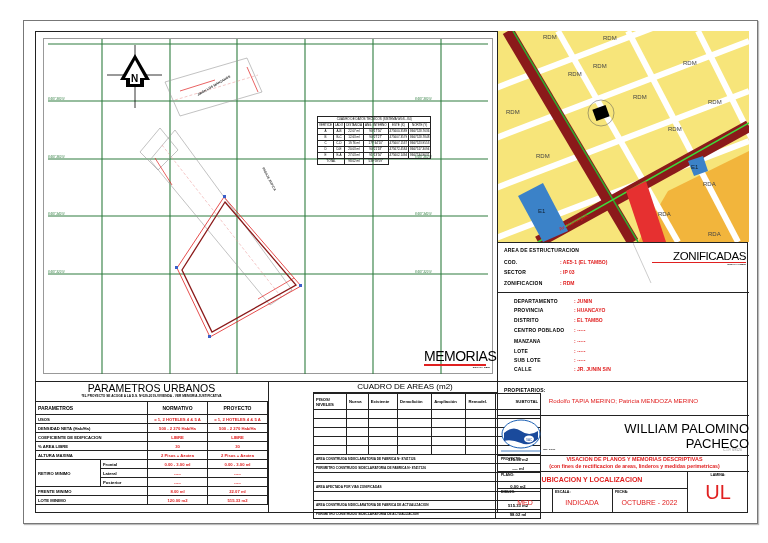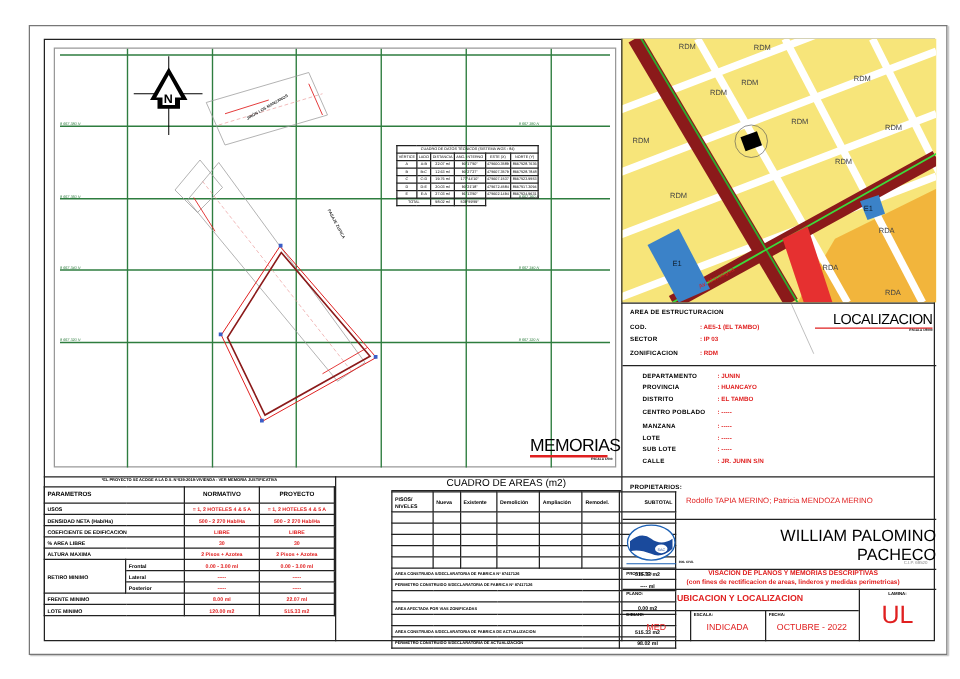--- a/index.html
+++ b/index.html
@@ -213,21 +213,21 @@
     <div style="display:flex;height:10px;align-items:center;">
         <span class="lbl" style="width:56px;">SECTOR</span>
         <span class="val">: IP 03</span>
       </div>
     <div style="display:flex;height:12px;align-items:center;">
         <span class="lbl" style="width:56px;">ZONIFICACION</span>
         <span class="val">: RDM</span>
       </div>
   </div>
   <div class="abs" style="left:150px;top:7px;width:98px;">
-    <div style="font-size:11.5px;letter-spacing:-0.4px;text-align:right;">LOCALIZACION</div>
+    <div style="font-size:11.5px;letter-spacing:-0.4px;text-align:right;">ZONIFICADAS</div>
     <div style="height:1.2px;background:#e02020;margin-left:4px;"></div>
     <div style="font-size:2.5px;font-weight:bold;text-align:right;">ESCALA 1/5000</div>
   </div>
   <svg class="abs" style="left:135px;top:0;" width="20" height="50">
       <line x1="0" y1="0" x2="18" y2="40" stroke="#999" stroke-width="0.5"></line>
     </svg>
   <div class="abs" style="left:0;top:49px;width:251px;border-top:1px solid #222;"></div>
   <div class="abs" style="left:16px;top:53px;width:200px;">
     <div style="display:flex;height:9.5px;align-items:center;">
         <span class="lbl" style="width:60px;">DEPARTAMENTO</span>
@@ -258,20 +258,21 @@
         <span class="val">: -----</span>
       </div>
     <div style="display:flex;height:9px;align-items:center;">
         <span class="lbl" style="width:60px;">CALLE</span>
         <span class="val">: JR. JUNIN S/N</span>
       </div>
   </div>
 </div>
 
 <div class="abs" style="left:35px;top:381px;width:233px;height:132px;border-top:1px solid #222;box-sizing:border-box;">
+  <div style="text-align:center;font-size:10.5px;line-height:11px;margin-top:1px;">PARAMETROS URBANOS</div>
   <div style="text-align:center;font-size:3.2px;font-weight:bold;line-height:5px;">*EL PROYECTO SE ACOGE A LA D.S. N°029-2019-VIVIENDA - VER MEMORIA JUSTIFICATIVA</div>
   <table class="pu" style="width:233px;margin-top:2px;">
     <tbody>
         <tr style="height:13px;">
       <td colspan="2" style="font-size:5px;">PARAMETROS</td>
       <td class="c" style="font-size:5px;width:55px;">NORMATIVO</td>
       <td class="c" style="font-size:5px;width:55px;">PROYECTO</td>
     </tr>
     <tr>
           <td colspan="2">USOS</td>

